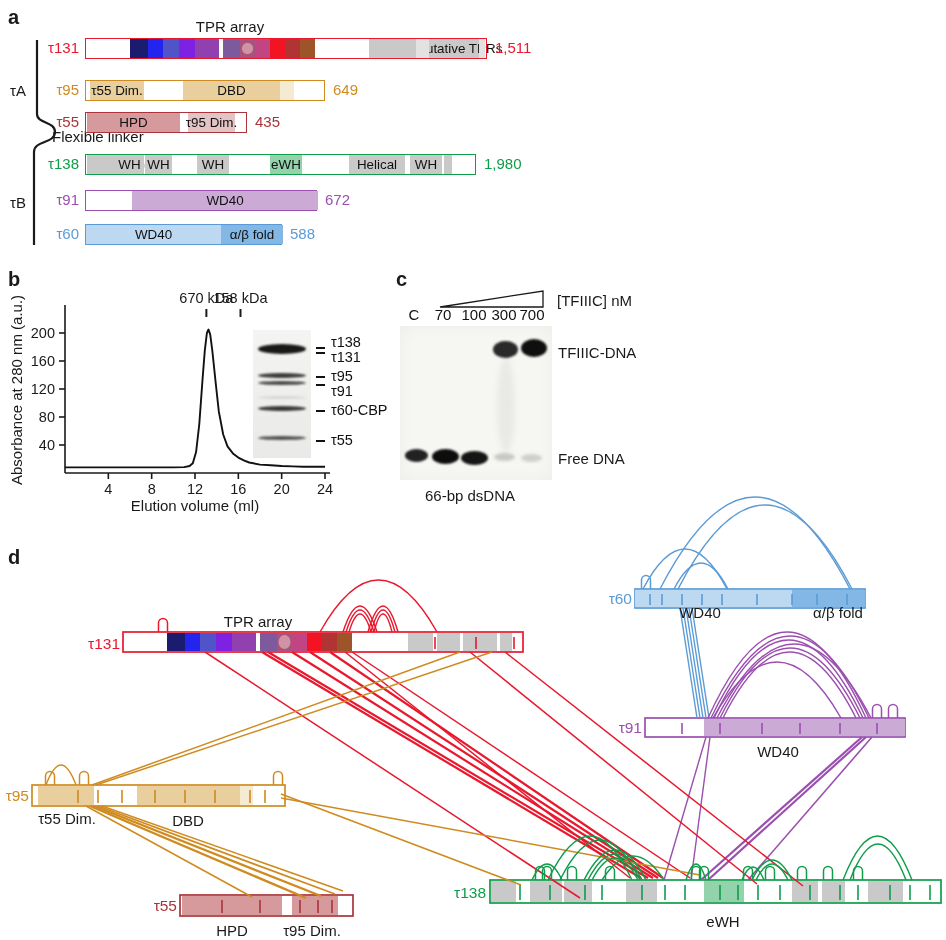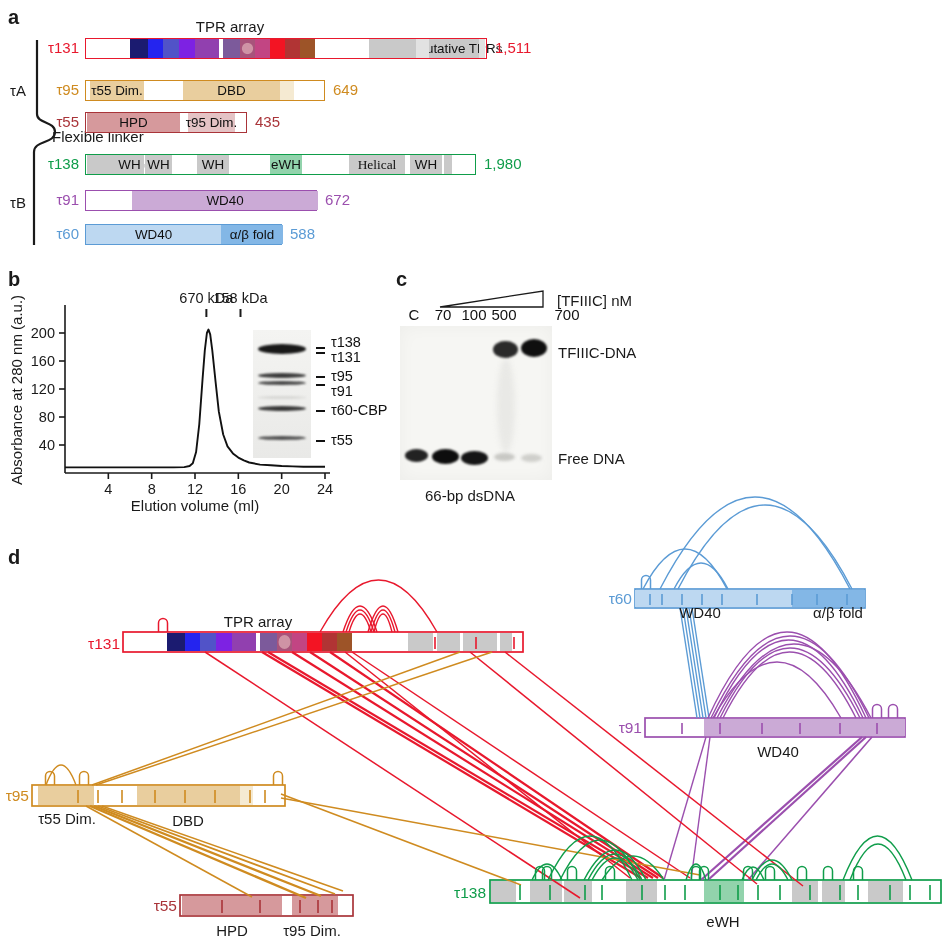--- a/index.html
+++ b/index.html
@@ -86,21 +86,21 @@
         </div>
         <div class="seg" style="position: absolute; left: 59px; top: 0px; width: 27px; height: 100%; background: rgb(201, 201, 201);">
           <span>WH</span>
         </div>
         <div class="seg" style="position: absolute; left: 111px; top: 0px; width: 32px; height: 100%; background: rgb(201, 201, 201);">
           <span>WH</span>
         </div>
         <div class="seg" style="position: absolute; left: 184px; top: 0px; width: 32px; height: 100%; background: rgb(146, 211, 172);">
           <span>eWH</span>
         </div>
-        <div class="seg" style="position: absolute; left: 263px; top: 0px; width: 56px; height: 100%; background: rgb(201, 201, 201); font-family: Liberation Serif, serif;">
+        <div class="seg" style="position: absolute; left: 263px; top: 0px; width: 56px; height: 100%; background: rgb(201, 201, 201);">
           <span>Helical</span>
         </div>
         <div class="seg" style="position: absolute; left: 324px; top: 0px; width: 32px; height: 100%; background: rgb(201, 201, 201);">
           <span>WH</span>
         </div>
         <div class="seg" style="position: absolute; left: 358px; top: 0px; width: 8px; height: 100%; background: rgb(201, 201, 201);"></div>
       </div>
       <div style="position: absolute; left: 484px; top: 155px; color: rgb(15, 157, 74); font-size: 15px;">1,980</div>
       <div style="position: absolute; left: 7px; top: 191px; color: rgb(155, 79, 174); font-size: 15px; width: 72px; text-align: right;">τ91</div>
       <div class="abar" style="position: absolute; left: 85px; top: 190px; width: 232px; height: 21px; background: rgb(255, 255, 255); border: 1.7px solid rgb(155, 79, 174); box-sizing: border-box;">
@@ -177,22 +177,22 @@
     </div>
 
   <svg style="left:430px;top:282px" width="220" height="30">
     <polygon points="10,25 113,9 113,25" fill="#ffffff" stroke="#1a1a1a" stroke-width="1.3"></polygon>
   </svg>
   <div class="lbl" style="left:557px;top:292px;font-size:15px">[TFIIIC] nM</div>
   <div id="panel-c">
       <div style="position: absolute; left: 396px; top: 306px; width: 36px; text-align: center; font-size: 15px; color: rgb(17, 17, 17);">C</div>
       <div style="position: absolute; left: 425px; top: 306px; width: 36px; text-align: center; font-size: 15px; color: rgb(17, 17, 17);">70</div>
       <div style="position: absolute; left: 456px; top: 306px; width: 36px; text-align: center; font-size: 15px; color: rgb(17, 17, 17);">100</div>
-      <div style="position: absolute; left: 486px; top: 306px; width: 36px; text-align: center; font-size: 15px; color: rgb(17, 17, 17);">500</div>
-      <div style="position: absolute; left: 514px; top: 306px; width: 36px; text-align: center; font-size: 15px; color: rgb(17, 17, 17); padding-left: 35px;">700</div>
+      <div style="position: absolute; left: 486px; top: 306px; width: 36px; text-align: center; font-size: 15px; color: rgb(17, 17, 17);">300</div>
+      <div style="position: absolute; left: 514px; top: 306px; width: 36px; text-align: center; font-size: 15px; color: rgb(17, 17, 17);">700</div>
       <div style="position: absolute; left: 400px; top: 326px; width: 152px; height: 154px; background: rgb(246, 246, 243); box-shadow: rgba(0, 0, 0, 0.04) 0px 0px 18px inset;"></div>
       <div class="gelband" style="position: absolute; left: 497px; top: 358px; width: 18px; height: 95px; background: rgb(233, 233, 230); filter: blur(2.5px);"></div>
       <div class="gelband" style="position: absolute; left: 493px; top: 341px; width: 25px; height: 17px; background: rgb(42, 42, 42); filter: blur(1.3px);"></div>
       <div class="gelband" style="position: absolute; left: 521px; top: 339px; width: 26px; height: 18px; background: rgb(15, 15, 15); filter: blur(1.3px);"></div>
       <div class="gelband" style="position: absolute; left: 405px; top: 449px; width: 23px; height: 13px; background: rgb(34, 34, 34); filter: blur(1.2px);"></div>
       <div class="gelband" style="position: absolute; left: 432px; top: 449px; width: 27px; height: 15px; background: rgb(13, 13, 13); filter: blur(1.2px);"></div>
       <div class="gelband" style="position: absolute; left: 461px; top: 451px; width: 27px; height: 14px; background: rgb(21, 21, 21); filter: blur(1.2px);"></div>
       <div class="gelband" style="position: absolute; left: 494px; top: 453px; width: 21px; height: 8px; background: rgb(200, 200, 196); filter: blur(1.5px);"></div>
       <div class="gelband" style="position: absolute; left: 521px; top: 454px; width: 21px; height: 8px; background: rgb(207, 207, 203); filter: blur(1.5px);"></div>
     </div>

